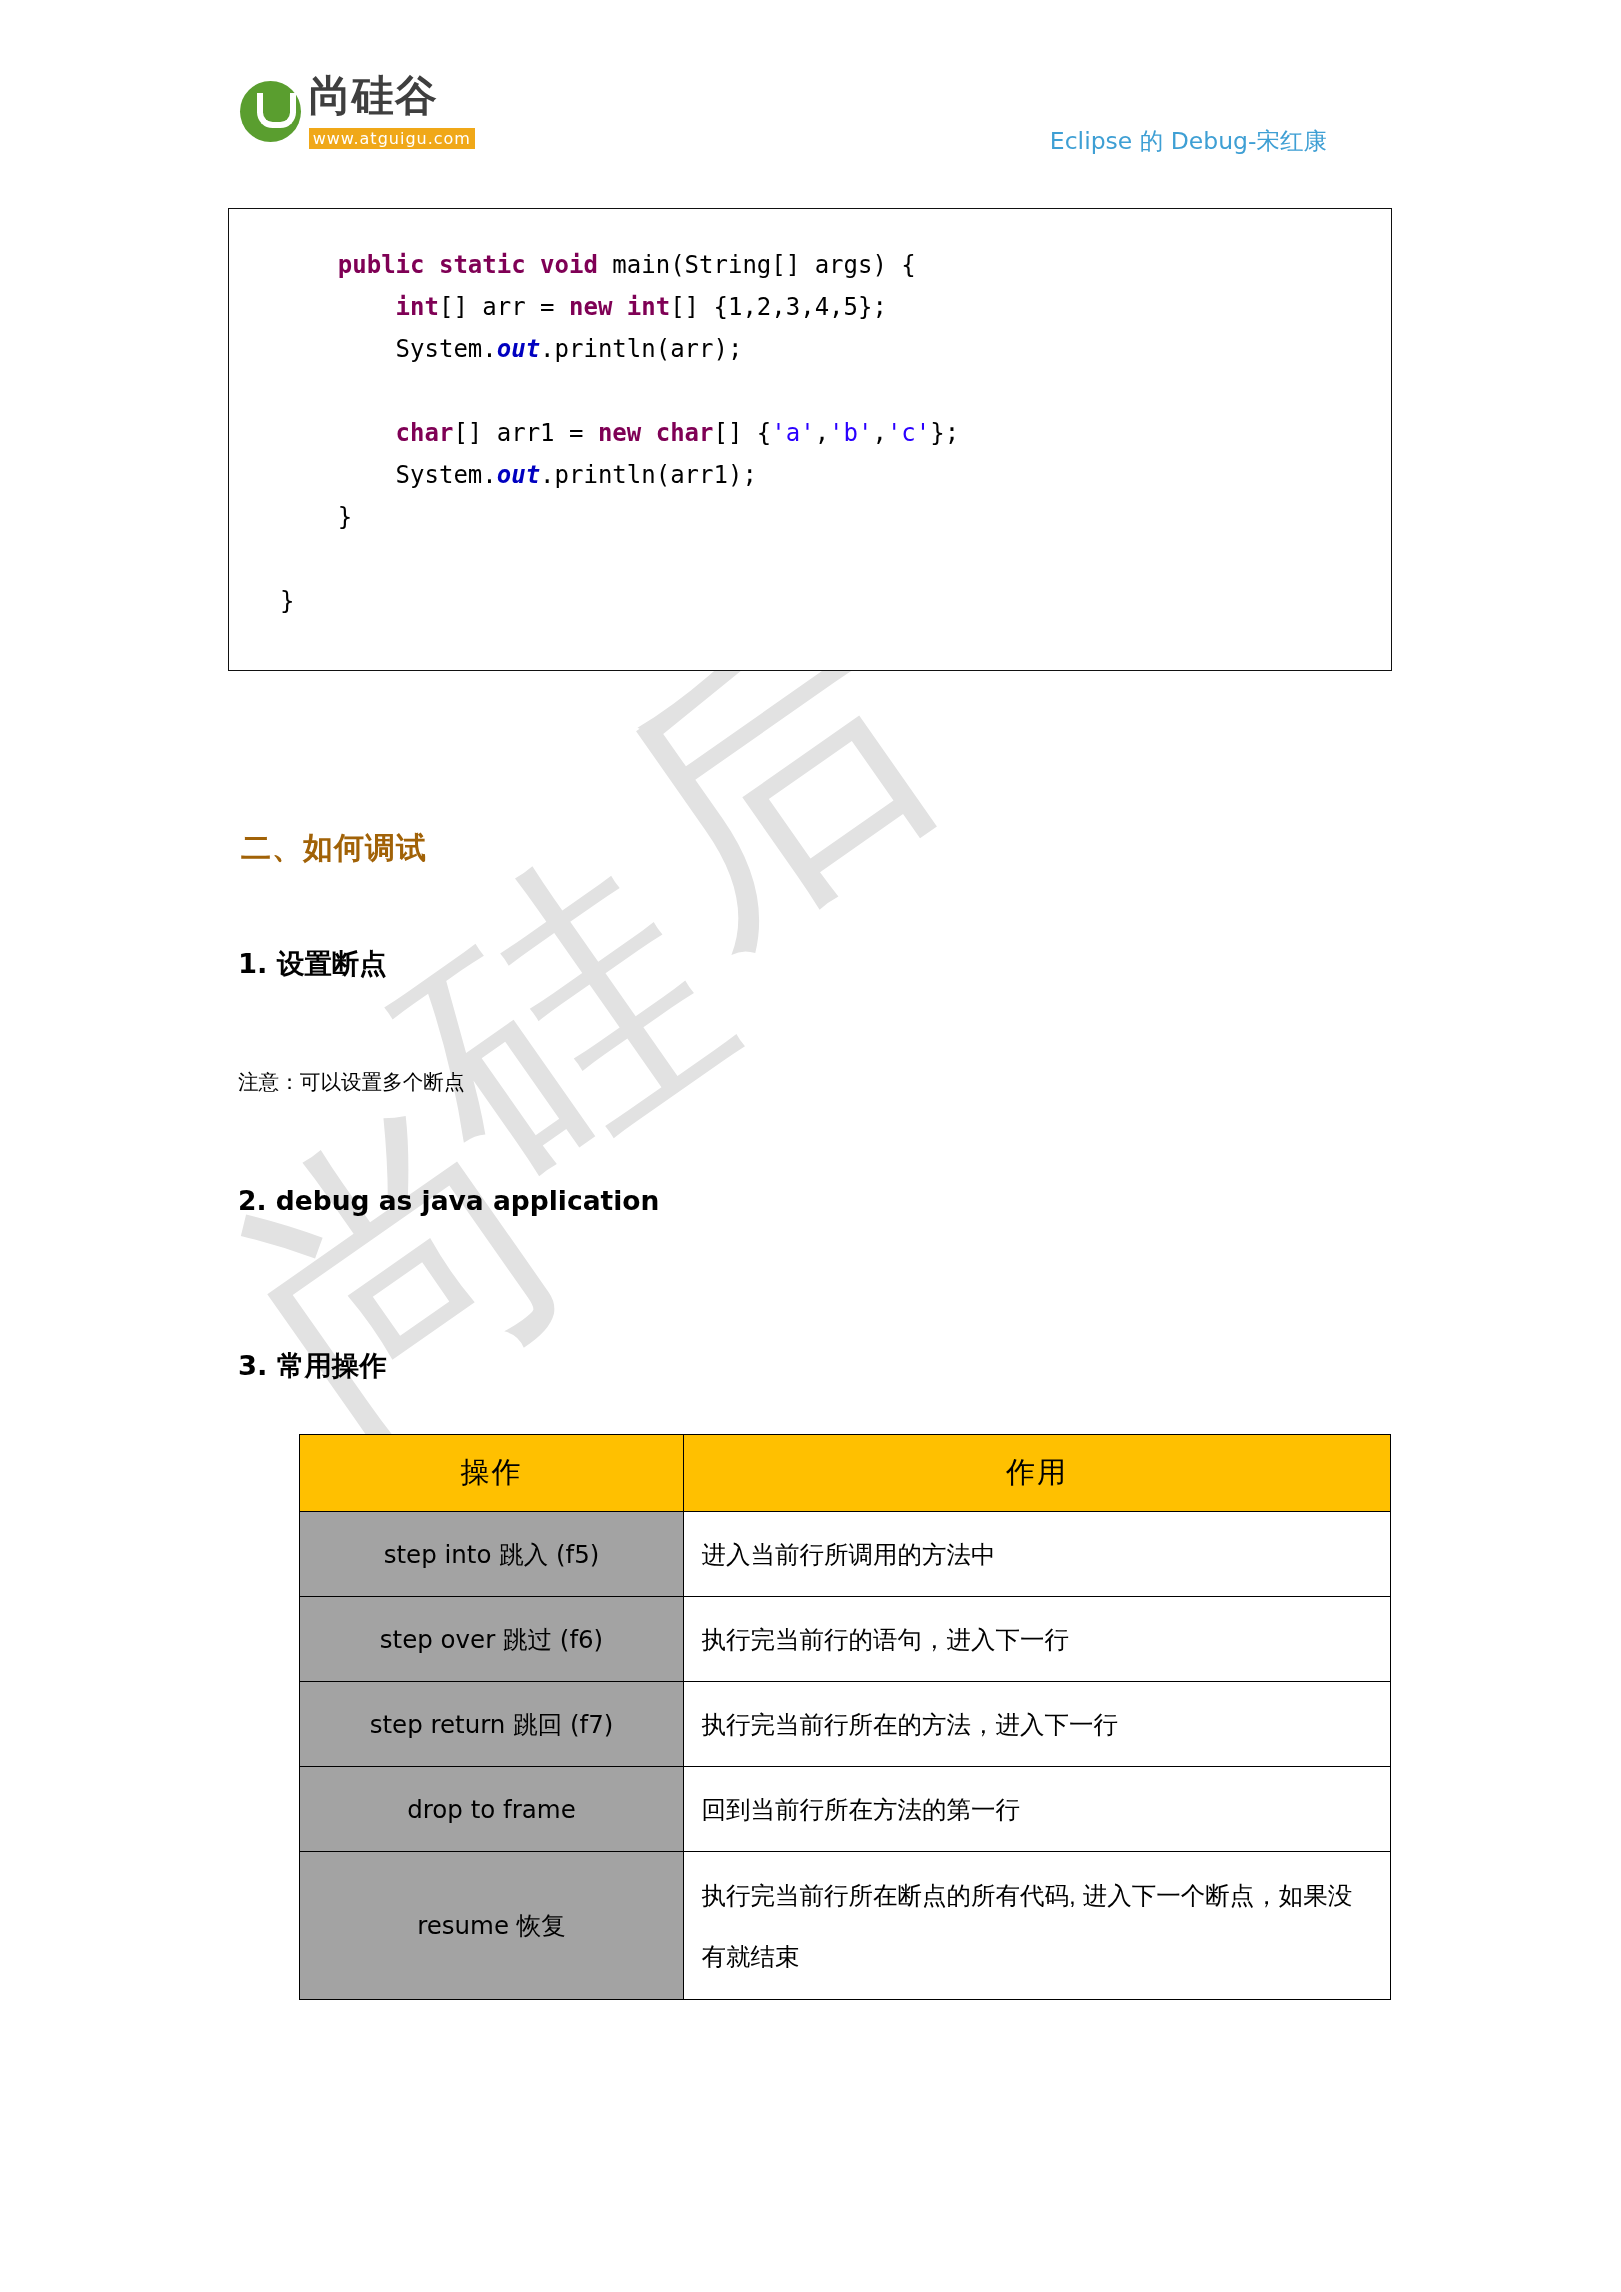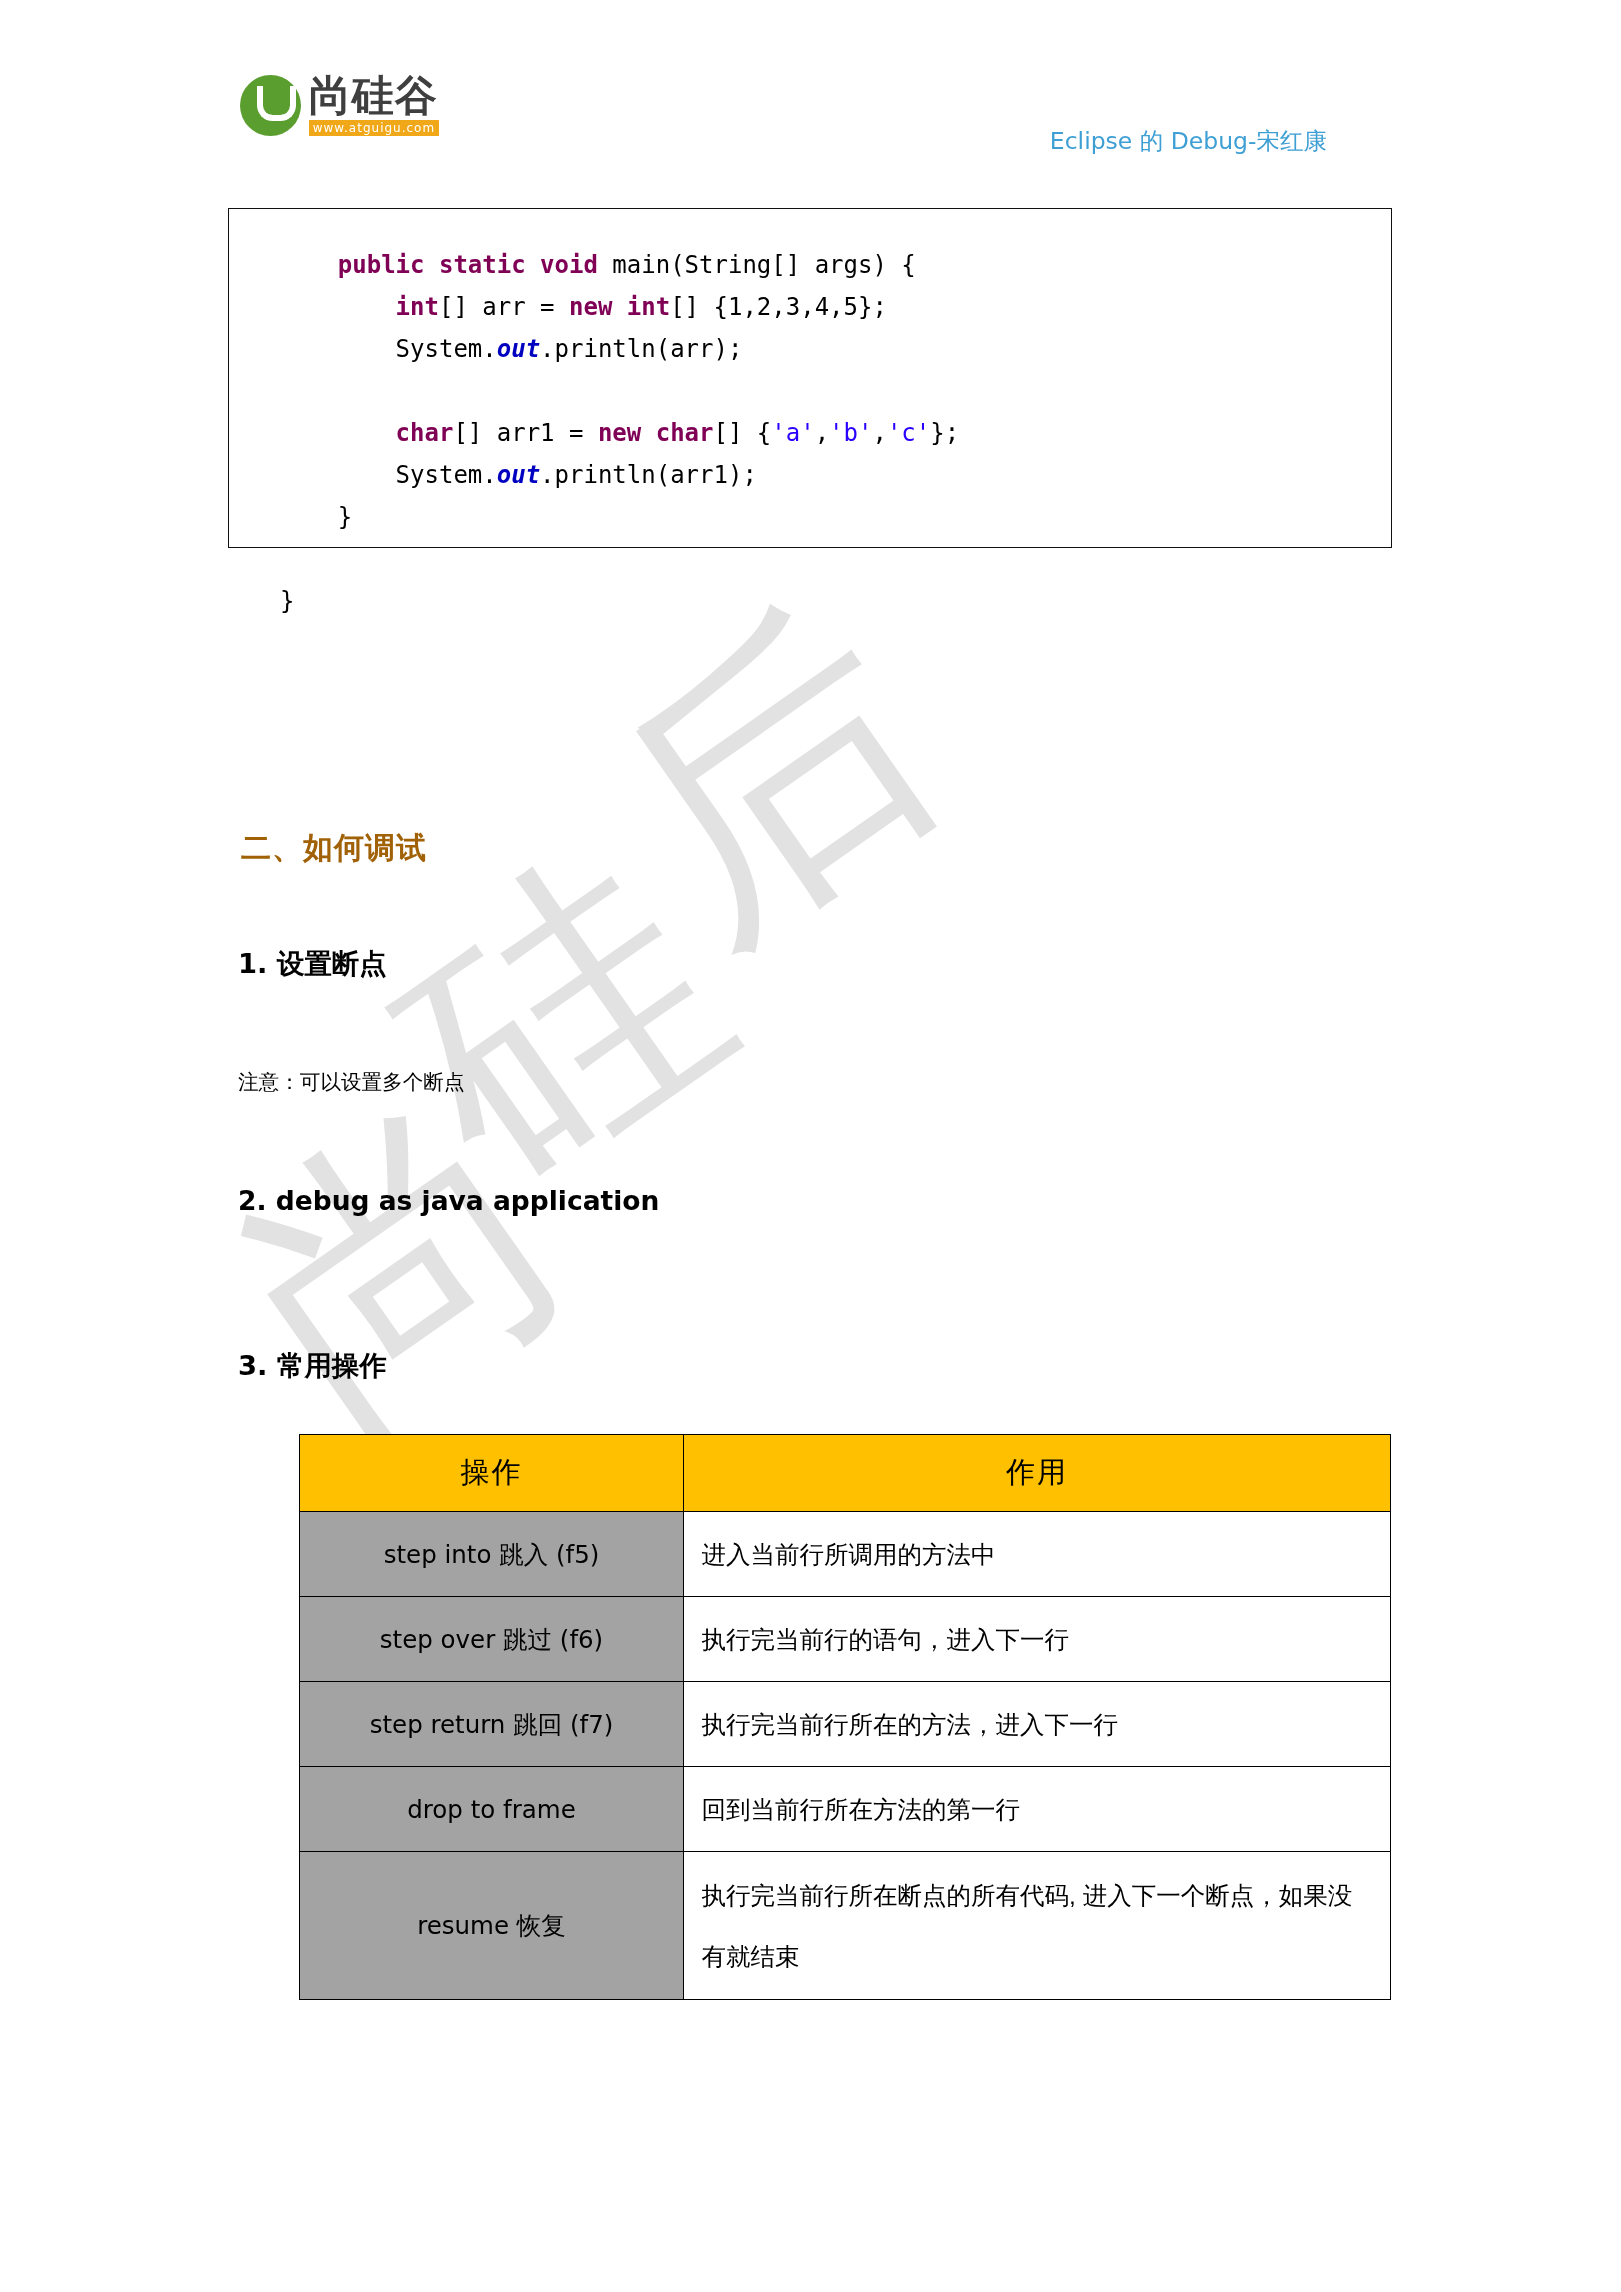--- a/index.html
+++ b/index.html
@@ -88,45 +88,45 @@
   .logo-cn {
     font-family: "DejaVu Sans", sans-serif;
     font-size: 42px;
     font-weight: bold;
     color: #3f3f3f;
     letter-spacing: 1px;
     line-height: 1.05;
   }
   .logo-url {
     font-family: "DejaVu Sans", sans-serif;
-    font-size: 12px;
+    font-size: 16px;
     color: #ffffff;
     background: #f0a818;
     padding: 1px 3.9px;
     letter-spacing: 1px;
-    margin-top: 2px;
+    margin-top: 10px;
     width: max-content;
   }
   .header-title {
     position: absolute;
     right: 294px;
     top: 125px;
     font-family: "DejaVu Sans", sans-serif;
     font-size: 23.5px;
     color: #3e9fd4;
     white-space: nowrap;
   }
 
   
   .codebox {
     position: absolute;
     left: 228px;
     top: 208px;
     width: 1164px;
-    height: 340px;
+    height: 463px;
     border: 1px solid #111111;
     box-sizing: border-box;
     background: #ffffff;
   }
   .code {
     margin: 0;
     padding: 35px 0 0 51px;
     font-family: "DejaVu Sans Mono", monospace;
     font-size: 24px;
     line-height: 42px;

